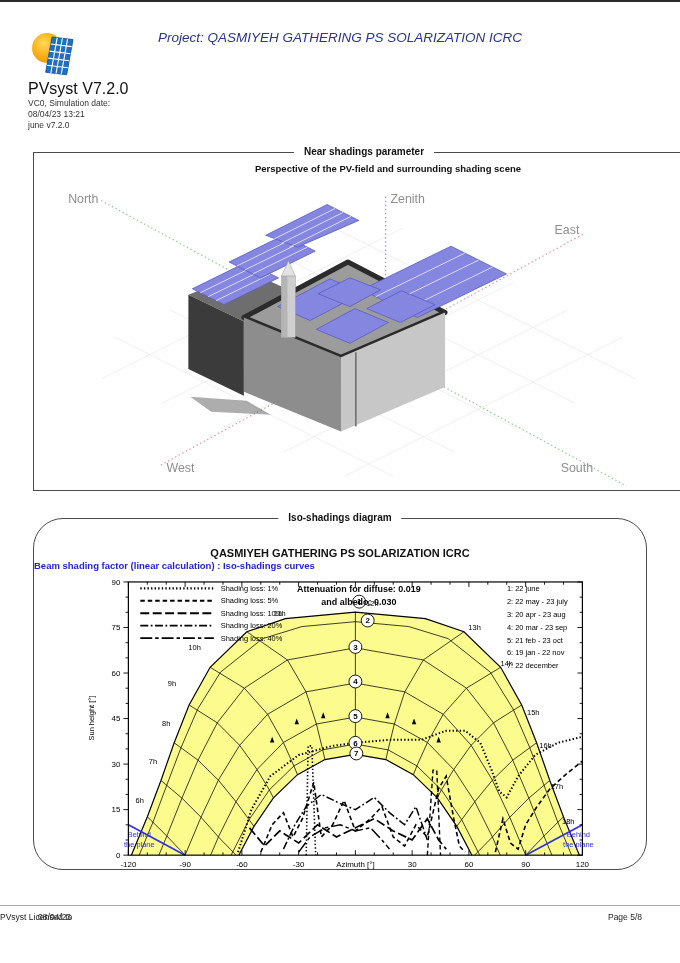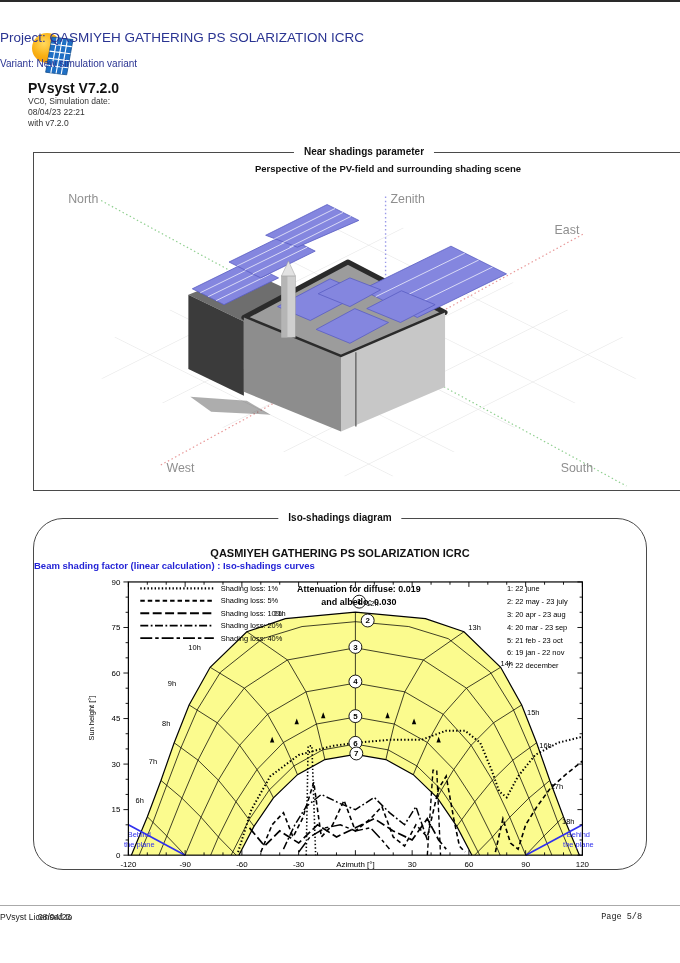--- a/index.html
+++ b/index.html
@@ -1,40 +1,40 @@
 <!DOCTYPE html>
 <html><head>
 <meta charset="utf-8">
 <style>
   html,body{margin:0;padding:0;background:#fff;}
   .page{position:relative;width:680px;height:963px;background:#fff;overflow:hidden;
         font-family:"Liberation Sans","DejaVu Sans",sans-serif;color:#111;}
   .topline{position:absolute;top:0;left:0;right:0;height:2px;background:#2a2a2a;}
   .logo{position:absolute;left:28px;top:28px;}
-  .title-wrap{position:absolute;left:0;right:0;top:30px;}
+  .title-wrap{position:absolute;left:0;right:0;top:30px;text-align:center;font-style:italic;}
   .project-title{font-size:13.5px;color:#2A3492;}
   .variant-title{margin-top:13px;font-size:10px;color:#2A3492;}
   .version-block{position:absolute;left:28px;top:80px;}
-  .app-version{font-size:14px;font-weight:bold;color:#111;}
+  .app-version{font-size:16px;font-weight:normal;color:#111;}
   .sim-line{font-size:8.5px;color:#333;line-height:11px;}
   .box{position:absolute;left:33px;width:612px;border:1px solid #4a4a4a;background:#fff;}
   .box-title{position:absolute;top:-7px;left:50%;transform:translateX(-50%);
              background:#fff;padding:0 10px;font-size:10px;font-weight:bold;white-space:nowrap;}
   #near-box{top:152px;height:337px;padding-left:48px;}
   #iso-box{top:518px;height:350px;border-radius:30px;}
   .scene-title{margin-top:10px;text-align:center;font-size:9.5px;font-weight:bold;}
   .chart-title{margin-top:28px;text-align:center;font-size:11px;font-weight:bold;}
   .chart-subtitle{margin-top:1px;text-align:left;font-size:9.5px;font-weight:bold;color:#2323d6;}
   #scene-svg{position:absolute;left:0;top:0;}
   #iso-chart{display:block;margin-top:2px;}
   .footer-line{position:absolute;top:905px;left:0;right:0;border-top:1px solid #aaa;}
   .footer{position:absolute;top:912px;left:0;right:0;font-size:8.5px;color:#222;}
   .footer .f-left{position:absolute;left:38px;}
   .footer .f-center{position:absolute;left:0;right:0;text-align:left;}
-  .footer .f-right{position:absolute;right:38px;font-family:Liberation Mono, monospace;}
+  .footer .f-right{position:absolute;right:38px;}
   .panel{fill:#8486DF;stroke:#595cc2;stroke-width:0.8;}
   .stripe{stroke:#ffffff;stroke-width:0.7;fill:none;}
   .axislabel{font-size:12.5px;fill:#8f8f8f;}
 </style>
 </head>
 <body>
 
 <div class="page">
   <div class="topline"></div>
 
@@ -48,28 +48,27 @@
     </defs>
     <circle cx="19" cy="20" r="15" fill="url(#sun)"></circle>
     <g transform="translate(24,9) skewY(7) skewX(-10)">
       <rect x="0" y="0" width="21" height="36" fill="#1F6FC4" stroke="#15508f" stroke-width="0.8"></rect>
       <path d="M5.2 0V36 M10.4 0V36 M15.6 0V36 M0 7.2H21 M0 14.4H21 M0 21.6H21 M0 28.8H21" stroke="#fff" stroke-width="1.1"></path>
     </g>
   </svg>
 
   <div class="title-wrap">
     <div class="project-title">Project: QASMIYEH GATHERING PS SOLARIZATION ICRC</div>
-    <div class="variant-title">Variant: New simulation variant</div>
   </div>
 
   <div class="version-block">
     <div class="app-version">PVsyst V7.2.0</div>
     <div class="sim-line">VC0, Simulation date:</div>
-    <div class="sim-line">08/04/23 22:21</div>
-    <div class="sim-line">with v7.2.0</div>
+    <div class="sim-line">08/04/23 13:21</div>
+    <div class="sim-line">june v7.2.0</div>
   </div>
 
   <div class="box" id="near-box">
     <span class="box-title">Near shadings parameter</span>
     <div class="scene-title">Perspective of the PV-field and surrounding shading scene</div>
 
     <svg id="scene-svg" width="610" height="335" viewBox="0 0 614 338">
       <defs>
         <pattern id="isogrid" width="80" height="80" patternUnits="userSpaceOnUse" patternTransform="matrix(0.69,0.345,-0.69,0.345,337,203)">
           <path d="M0 0H80 M0 0V80" stroke="#dcdcdc" stroke-width="1.2" fill="none"></path>

